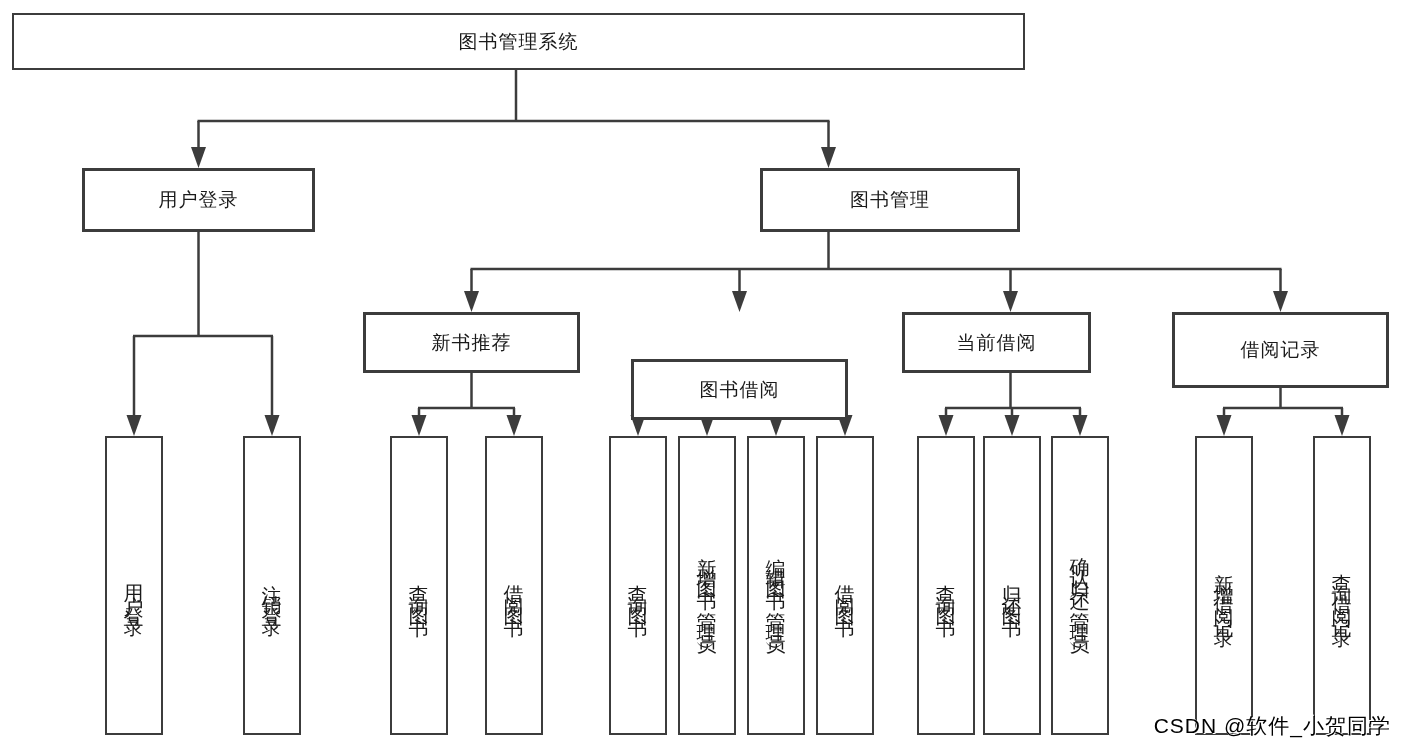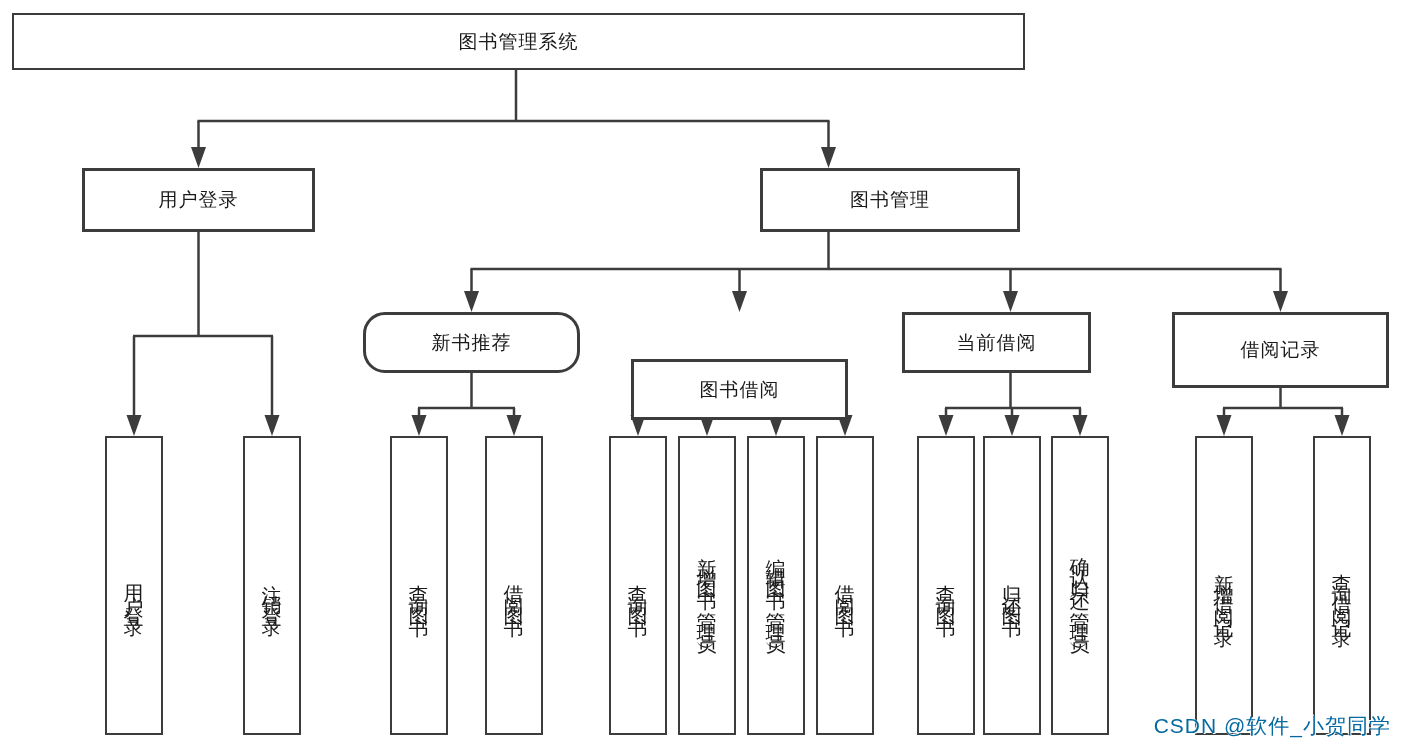--- a/index.html
+++ b/index.html
@@ -36,21 +36,21 @@
     letter-spacing: 11px;
     margin-bottom: -11px;
     line-height: 1;
     white-space: nowrap;
   }
   .watermark {
     position: absolute;
     top: 712px;
     right: 14px;
     font-size: 21px;
-    color: #0369a1;
+    color: #000000;
     letter-spacing: 1px;
     text-shadow: 1px 1px 0 #ffffff, -1px -1px 0 #ffffff;
     white-space: nowrap;
     z-index: 5;
   }
   svg line    { stroke: #3c3c3c; stroke-width: 2.5; }
   svg polygon { fill: #3c3c3c; stroke: none; }
 </style>
 </head>
 <body>
@@ -137,21 +137,21 @@
     <span>图书管理系统</span>
   </div>
 
   <div class="box hbox" style="left:82px; top:168px; width:233px; height:64px;">
     <span>用户登录</span>
   </div>
   <div class="box hbox" style="left:712px; top:168px; width:260px; height:64px;margin-left:48px;">
     <span>图书管理</span>
   </div>
 
-  <div class="box hbox" style="left:363px; top:312px; width:217px; height:61px;border-radius:22px;">
+  <div class="box hbox" style="left:363px; top:312px; width:217px; height:61px;">
     <span>新书推荐</span>
   </div>
   <div class="box hbox" style="left:631px; top:312px; width:217px; height:61px;margin-top:47px;">
     <span>图书借阅</span>
   </div>
   <div class="box hbox" style="left:902px; top:312px; width:189px; height:61px;">
     <span>当前借阅</span>
   </div>
   <div class="box hbox" style="left:1172px; top:312px; width:217px; height:76px;">
     <span>借阅记录</span>

